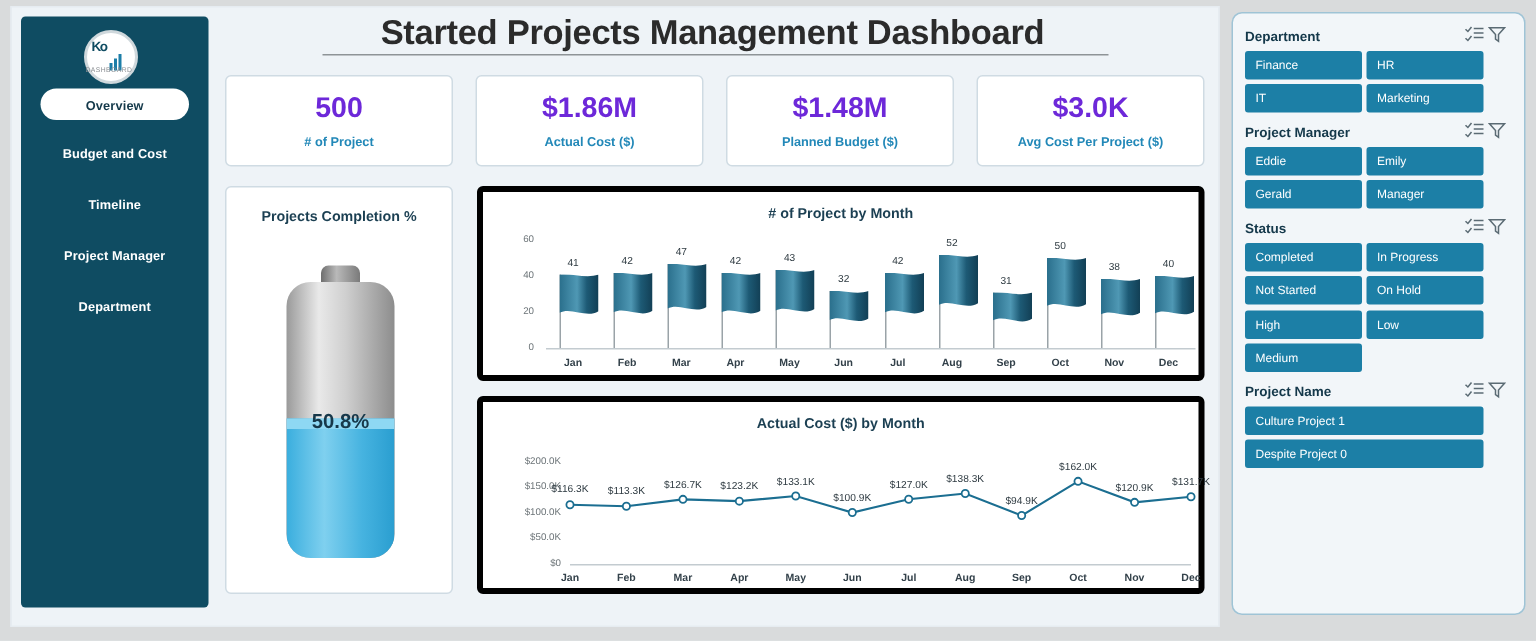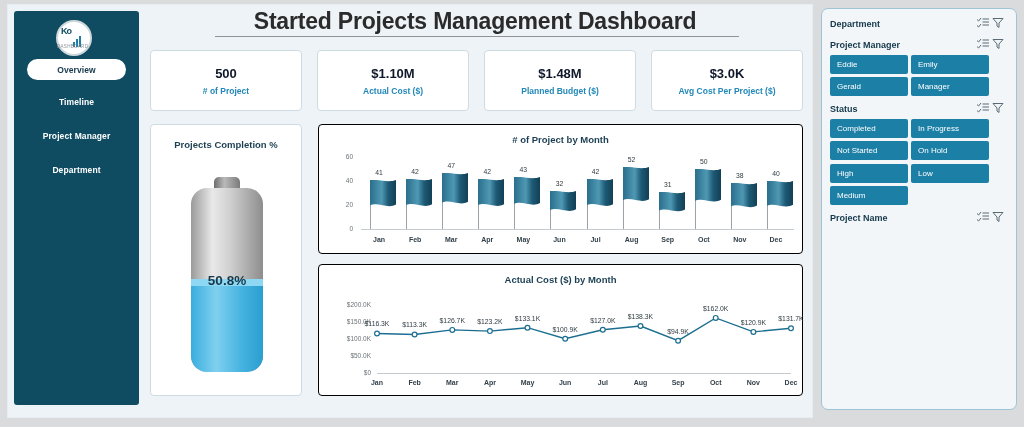--- a/index.html
+++ b/index.html
@@ -83,21 +83,21 @@
   }
   
   .kpi {
     position: absolute; top: 50px; height: 61px;
     background: #ffffff;
     border: 1px solid #cfdbe3;
     border-radius: 4px;
     display: flex; flex-direction: column;
     align-items: center; justify-content: center;
   }
-  .kpi-value { font-size: 13px; font-weight: bold; color: #0f172a; }
+  .kpi-value { font-size: 19px; font-weight: bold; color: #6d28d9; }
   .kpi-label { font-size: 8.5px; font-weight: bold; color: #2288b8; margin-top: 5px; }
   #kpi0 { left: 150px; width: 152px; }
   #kpi1 { left: 317px; width: 152px; }
   #kpi2 { left: 484px; width: 152px; }
   #kpi3 { left: 651px; width: 152px; }
   
   .gauge-card {
     position: absolute; left: 150px; top: 124px;
     width: 152px; height: 272px;
     background: #ffffff; border: 1px solid #cfdbe3; border-radius: 4px;
@@ -131,21 +131,21 @@
     background: #8ed8f3;
   }
   .bat-pct {
     position: absolute; width: 100%; text-align: center;
     top: 96px;
     font-size: 13.5px; font-weight: bold; color: #17384a;
   }
   
   .chart-card {
     position: absolute;
-    background: #ffffff; border: 1px solid #000000; border-radius: 4px;
+    background: #ffffff; border: 4px solid #000000; border-radius: 4px;
   }
   #barCard { left: 318px; top: 124px; width: 485px; height: 130px; }
   #lineCard { left: 318px; top: 264px; width: 485px; height: 132px; }
   .chart-title {
     position: absolute; top: 9px; width: 100%; text-align: center;
     font-size: 9.5px; font-weight: bold; color: #1b3f52;
   }
   .chart-plot { position: absolute; left: 0; top: 0; width: 100%; height: 100%; }
   .tick-label {
     position: absolute; font-size: 6.5px; color: #6b7377; text-align: right;
@@ -198,40 +198,43 @@
       <div class="logo-bars">
         <i style="height:5px"></i><i style="height:8px"></i><i style="height:11px"></i>
       </div>
       <div class="logo-text">DASHBOARD</div>
     </div>
     <div class="nav">
       <div class="nav-item active">
         <span>Overview</span>
       </div>
       <div class="nav-item">
+        <span>Budget and Cost</span>
+      </div>
+      <div class="nav-item">
         <span>Timeline</span>
       </div>
       <div class="nav-item">
         <span>Project Manager</span>
       </div>
       <div class="nav-item">
         <span>Department</span>
       </div>
     </div>
   </div>
 
   <div class="title">Started Projects Management Dashboard</div>
   <div class="title-underline"></div>
 
   <div class="kpi" id="kpi0">
     <div class="kpi-value">500</div>
     <div class="kpi-label"># of Project</div>
   </div>
   <div class="kpi" id="kpi1">
-    <div class="kpi-value">$1.10M</div>
+    <div class="kpi-value">$1.86M</div>
     <div class="kpi-label">Actual Cost ($)</div>
   </div>
   <div class="kpi" id="kpi2">
     <div class="kpi-value">$1.48M</div>
     <div class="kpi-label">Planned Budget ($)</div>
   </div>
   <div class="kpi" id="kpi3">
     <div class="kpi-value">$3.0K</div>
     <div class="kpi-label">Avg Cost Per Project  ($)</div>
   </div>
@@ -491,20 +494,34 @@
               <line x1="6.5" y1="5" x2="13" y2="5" stroke="#5b6b74" stroke-width="1"></line>
               <line x1="6.5" y1="8" x2="13" y2="8" stroke="#5b6b74" stroke-width="1"></line>
             </svg>
           </div>
           <div class="f-icon">
             <svg width="12" height="12" viewBox="0 0 12 12">
               <path d="M1 1.5 H11 L7 6 V10.5 L5 9 V6 Z" fill="none" stroke="#5b6b74" stroke-width="1"></path>
             </svg>
           </div>
         </div>
+        <div class="f-grid">
+          <div class="f-item half">
+            <span>Finance</span>
+          </div>
+          <div class="f-item half">
+            <span>HR</span>
+          </div>
+          <div class="f-item half">
+            <span>IT</span>
+          </div>
+          <div class="f-item half">
+            <span>Marketing</span>
+          </div>
+        </div>
       </div>
       <div class="f-group">
         <div class="f-head">
           <div class="f-title">Project Manager</div>
           <div class="f-icon">
             <svg width="14" height="11" viewBox="0 0 14 11">
               <path d="M1 2.5 L2.6 4 L5 1" fill="none" stroke="#5b6b74" stroke-width="1"></path>
               <path d="M1 8.5 L2.6 10 L5 7" fill="none" stroke="#5b6b74" stroke-width="1"></path>
               <line x1="6.5" y1="2" x2="13" y2="2" stroke="#5b6b74" stroke-width="1"></line>
               <line x1="6.5" y1="5" x2="13" y2="5" stroke="#5b6b74" stroke-width="1"></line>
@@ -589,16 +606,24 @@
               <line x1="6.5" y1="5" x2="13" y2="5" stroke="#5b6b74" stroke-width="1"></line>
               <line x1="6.5" y1="8" x2="13" y2="8" stroke="#5b6b74" stroke-width="1"></line>
             </svg>
           </div>
           <div class="f-icon">
             <svg width="12" height="12" viewBox="0 0 12 12">
               <path d="M1 1.5 H11 L7 6 V10.5 L5 9 V6 Z" fill="none" stroke="#5b6b74" stroke-width="1"></path>
             </svg>
           </div>
         </div>
+        <div class="f-grid">
+          <div class="f-item full">
+            <span>Culture Project 1</span>
+          </div>
+          <div class="f-item full">
+            <span>Despite Project 0</span>
+          </div>
+        </div>
       </div>
     </div>
 
 </div>
 
 </body></html>

